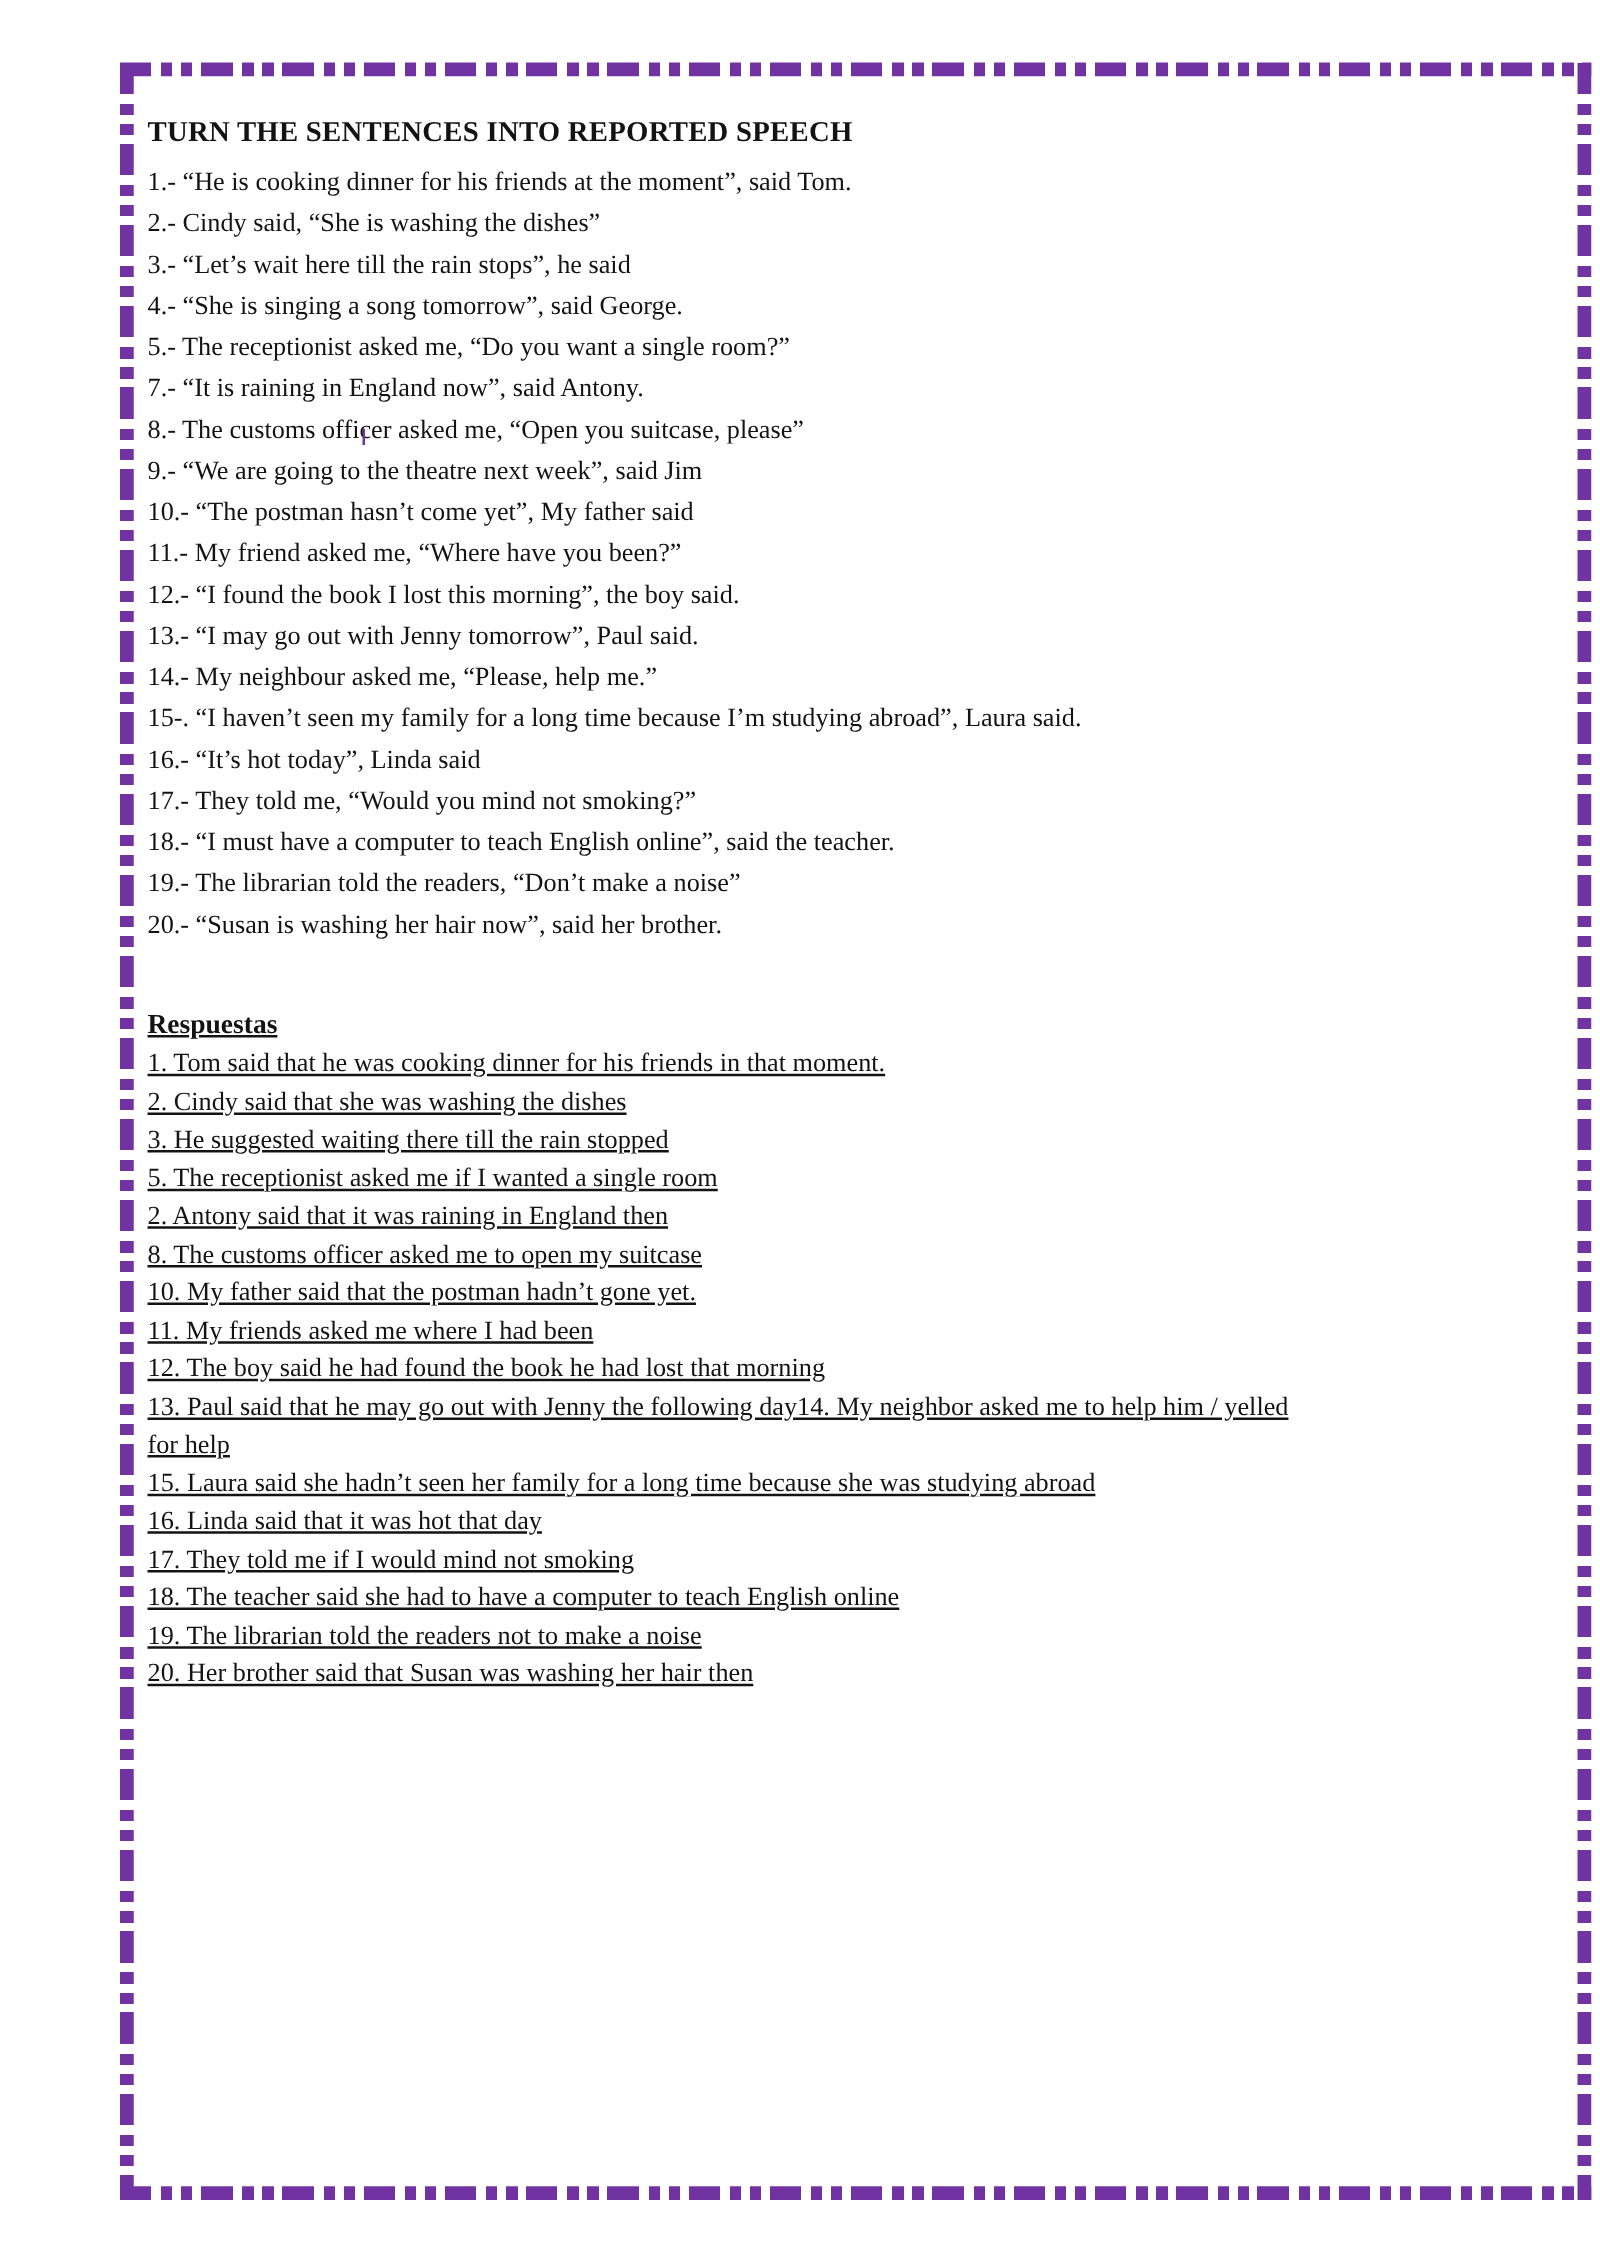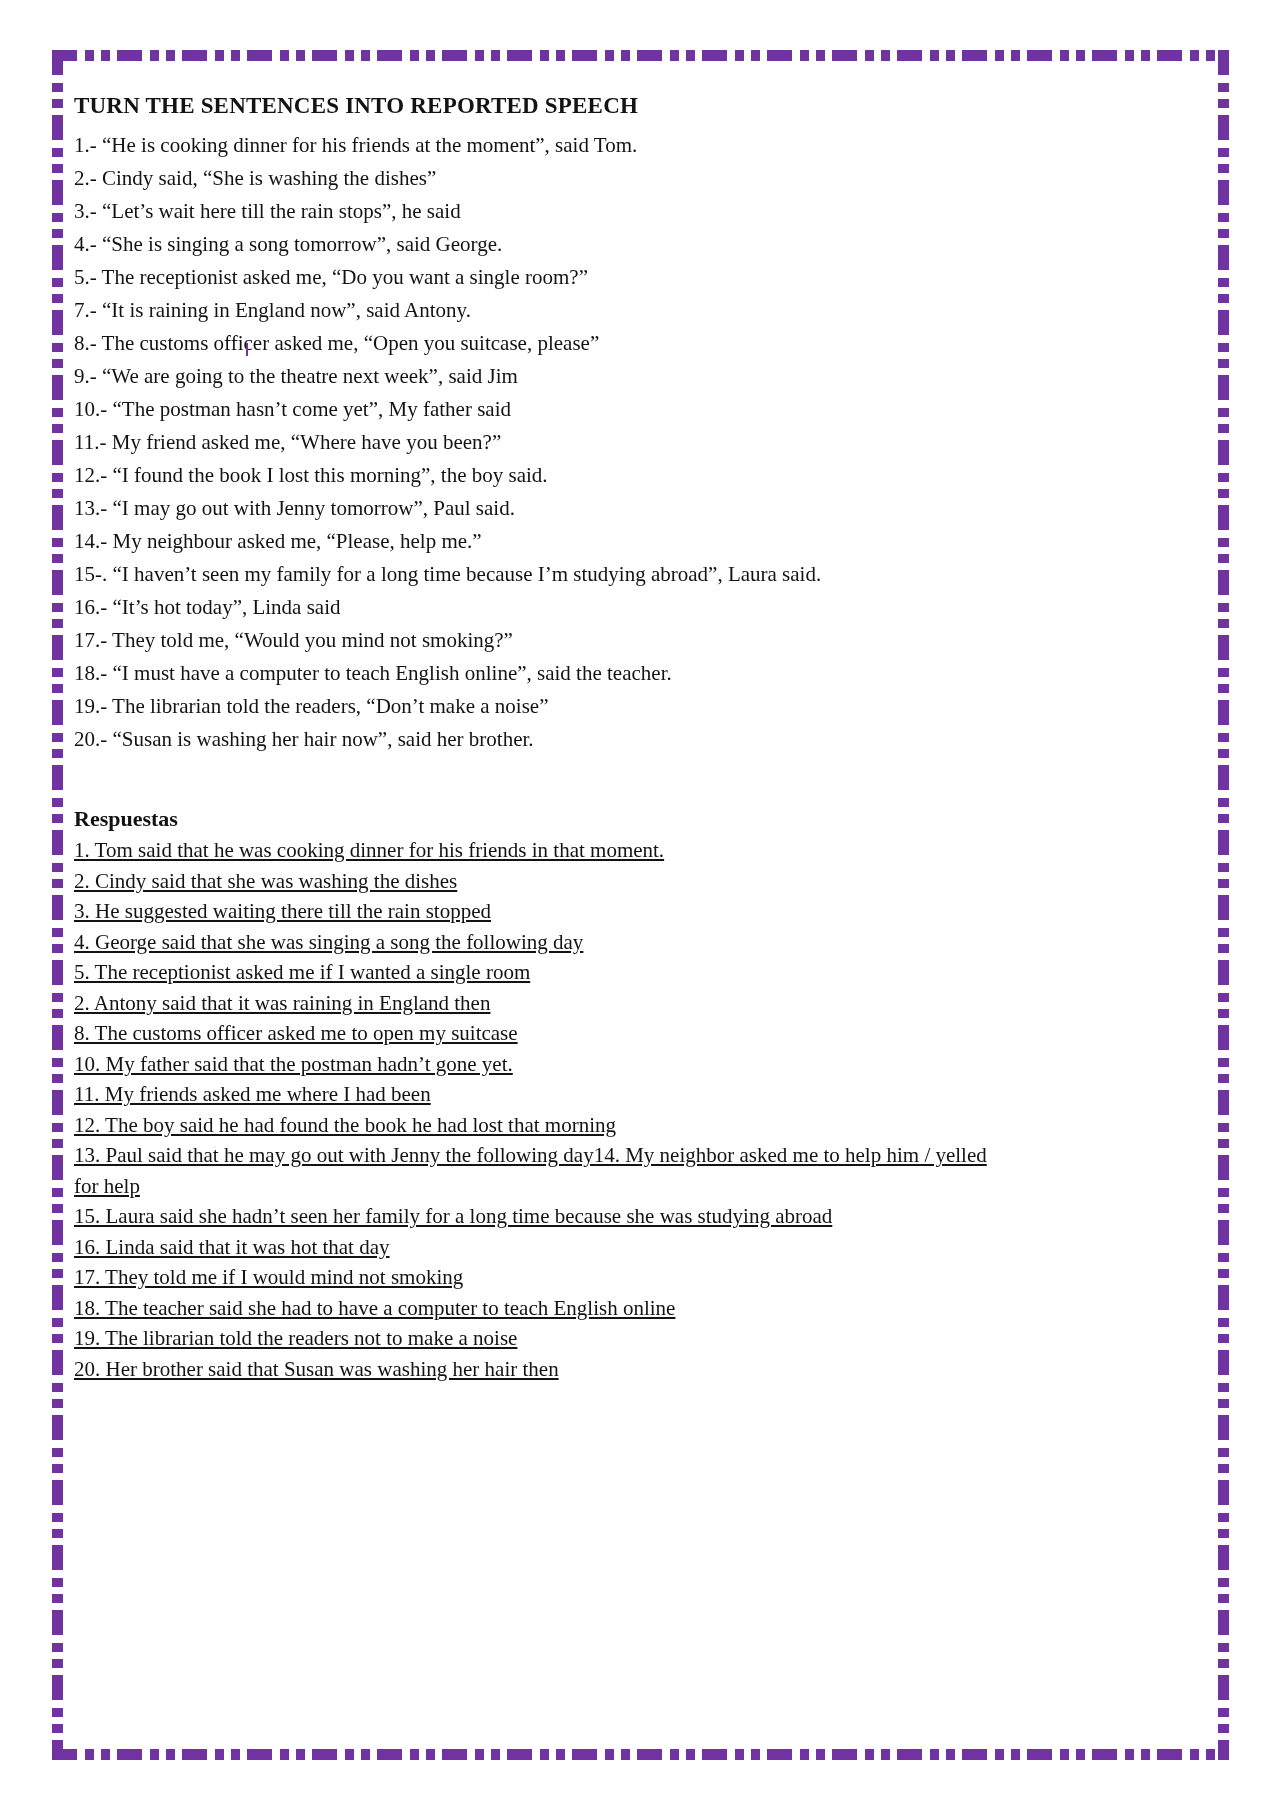--- a/index.html
+++ b/index.html
@@ -12,20 +12,21 @@
     background: #ffffff;
     position: relative;
     font-family: "Liberation Serif", "DejaVu Serif", serif;
     color: #131313;
     --accent: #7233A2;
   }
   .sheet {
     position: absolute;
     inset: 0;
     overflow: hidden;
+    margin-left: 44px;
   }
   
   .bstrip {
     position: absolute;
   }
   .btop, .bbottom {
     left: 52px;
     width: 1177px;
     height: 11px;
     background: repeating-linear-gradient(90deg,
@@ -64,20 +65,21 @@
     font-size: 21px;
     line-height: 33px;
     margin: 0;
     white-space: pre-wrap;
   }
   .answers-heading {
     font-size: 22px;
     font-weight: 700;
     line-height: 33px;
     margin: 46px 0 0 0;
+    text-decoration: underline;
   }
   .answers p {
     font-size: 21px;
     line-height: 30.5px;
     margin: 0;
     white-space: pre-wrap;
     text-decoration: underline;
   }
   .cursor-mark {
     position: absolute;
@@ -121,21 +123,20 @@
         <p>19.- The librarian told the readers, “Don’t make a noise”</p>
         <p>20.- “Susan is washing her hair now”, said her brother.</p>
       </div>
 
     <h2 class="answers-heading">Respuestas</h2>
 
     <div class="answers">
         <p>1. Tom said that he was cooking dinner for his friends in that moment.</p>
         <p>2. Cindy said that she was washing the dishes</p>
         <p>3. He suggested waiting there till the rain stopped</p>
-        <p>4. George said that she was singing a song the following day</p>
         <p>5. The receptionist asked me if I wanted a single room</p>
         <p>2. Antony said that it was raining in England then</p>
         <p>8. The customs officer asked me to open my suitcase</p>
         <p>10. My father said that the postman hadn’t gone yet.</p>
         <p>11. My friends asked me where I had been</p>
         <p>12. The boy said he had found the book he had lost that morning</p>
         <p>13. Paul said that he may go out with Jenny the following day14. My neighbor asked me to help him / yelled
 for help</p>
         <p>15. Laura said she hadn’t seen her family for a long time because she was studying abroad</p>
         <p>16. Linda said that it was hot that day</p>

